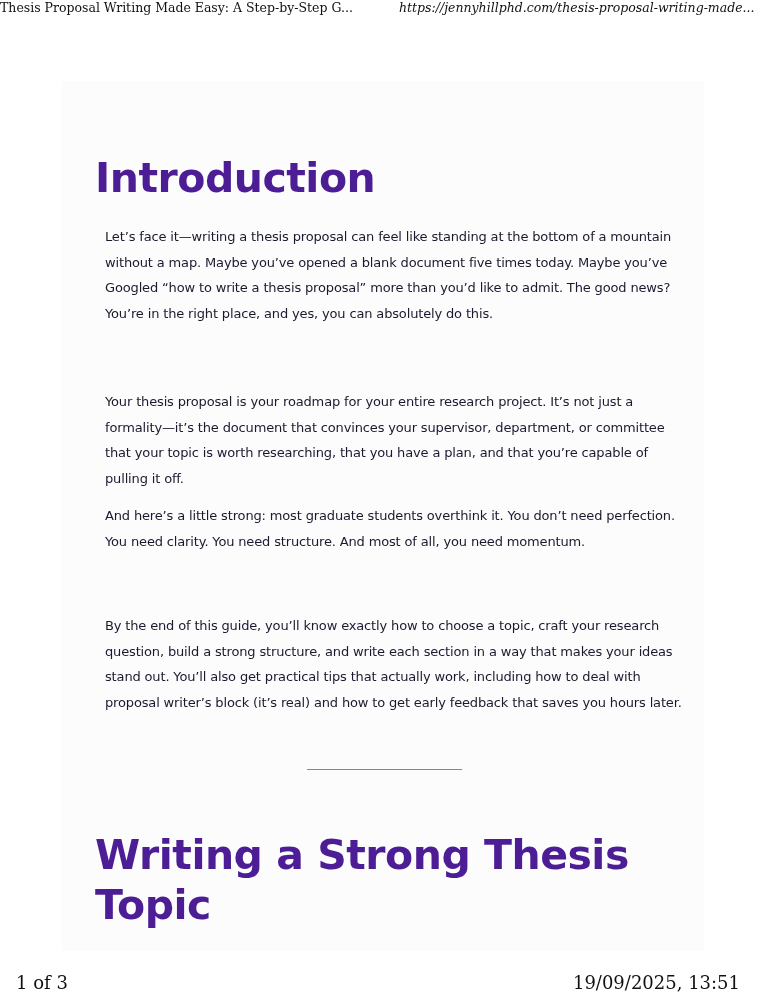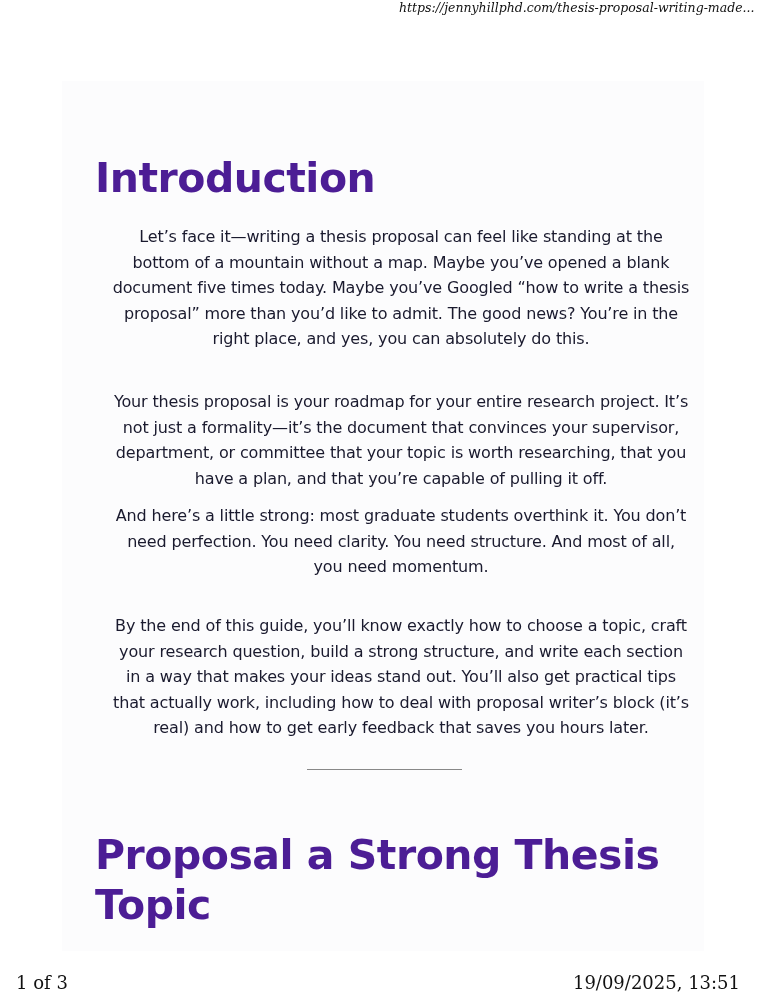--- a/index.html
+++ b/index.html
@@ -82,29 +82,28 @@
     }
     .h-intro {
       position: absolute;
       top: 150px;
       left: 0;
       font-size: 41px;
       line-height: 56px;
     }
     .para {
       position: absolute;
-      left: 16px;
+      left: 10px;
       width: 580px;
       margin: 0;
       font-family: "DejaVu Sans", sans-serif;
-      font-size: 16px;
+      font-size: 13px;
       line-height: 25.5px;
       color: #1a1a2e;
       letter-spacing: -0.15px;
-      text-align: center;
     }
     .p1 { top: 224px; }
     .p2 { top: 376px; margin-top: 13px; }
     .p3 { top: 503px; }
     .p4 { top: 613px; }
     .divider {
       position: absolute;
       left: 307px;
       top: 769px;
       width: 155px;
@@ -117,32 +116,33 @@
       left: 0;
       width: 600px;
       font-size: 41px;
       line-height: 50px;
     }
   </style>
 </head>
 <body>
 
 <div class="print-header">
+  <span class="title">Thesis Proposal Writing Made Easy: A Step-by-Step G...</span>
   <span class="url">https://jennyhillphd.com/thesis-proposal-writing-made...</span>
 </div>
 
 <div class="panel"></div>
 
 <div class="content">
   <h1 class="h-intro">Introduction</h1>
   <p class="para p1">Let’s face it—writing a thesis proposal can feel like standing at the bottom of a mountain without a map. Maybe you’ve opened a blank document five times today. Maybe you’ve Googled “how to write a thesis proposal” more than you’d like to admit. The good news? You’re in the right place, and yes, you can absolutely do this.</p>
   <p class="para p2">Your thesis proposal is your roadmap for your entire research project. It’s not just a formality—it’s the document that convinces your supervisor, department, or committee that your topic is worth researching, that you have a plan, and that you’re capable of pulling it off.</p>
   <p class="para p3">And here’s a little strong: most graduate students overthink it. You don’t need perfection. You need clarity. You need structure. And most of all, you need momentum.</p>
   <p class="para p4">By the end of this guide, you’ll know exactly how to choose a topic, craft your research question, build a strong structure, and write each section in a way that makes your ideas stand out. You’ll also get practical tips that actually work, including how to deal with proposal writer’s block (it’s real) and how to get early feedback that saves you hours later.</p>
-  <h1 class="h-topic">Proposal a Strong Thesis Topic</h1>
+  <h1 class="h-topic">Writing a Strong Thesis Topic</h1>
 </div>
 
 <div class="divider"></div>
 
 <div class="print-footer">
   <span class="page-num">1 of 3</span>
   <span class="datetime">19/09/2025, 13:51</span>
 </div>
 
 </body></html>

